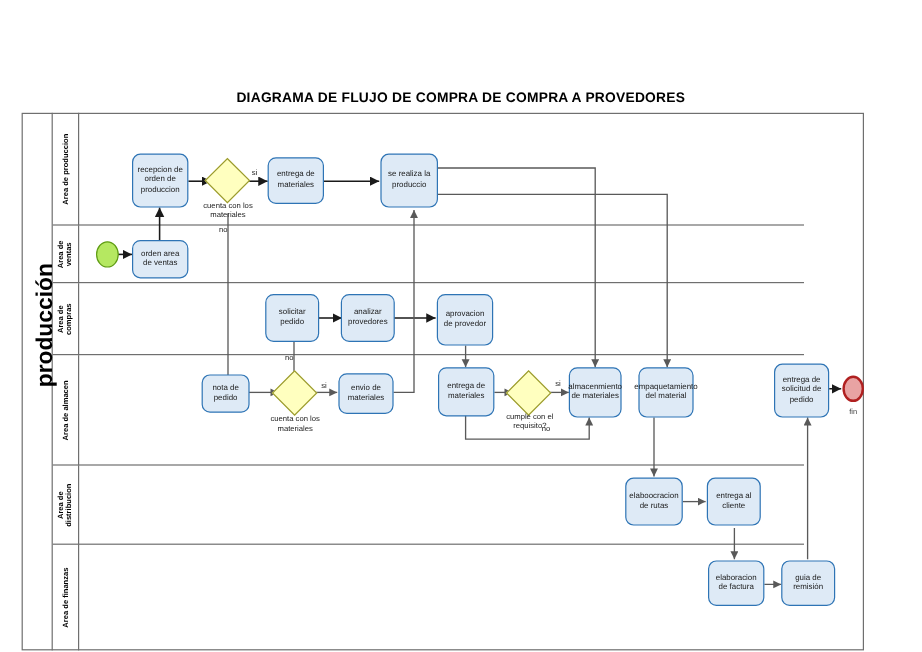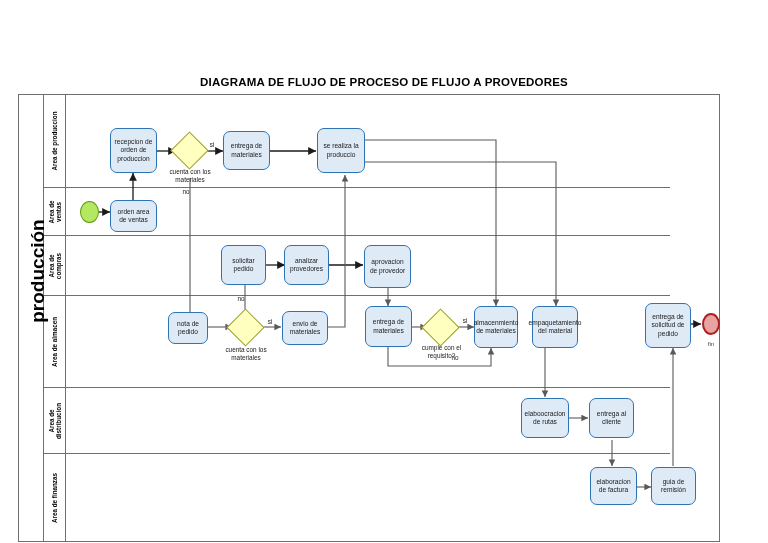--- a/index.html
+++ b/index.html
@@ -66,21 +66,21 @@
   .edges{position:absolute;left:0;top:0;width:768px;height:543px;
          pointer-events:none;}
   .edge{fill:none;stroke:#595959;stroke-width:1.1px;}
   .edge-dark{fill:none;stroke:#1a1a1a;stroke-width:1.3px;}
 </style>
 </head>
 <body>
 
 <div id="stage">
 
-  <div class="diagram-title">DIAGRAMA DE FLUJO DE PROCESO DE FLUJO A PROVEDORES</div>
+  <div class="diagram-title">DIAGRAMA DE FLUJO DE COMPRA DE COMPRA A PROVEDORES</div>
 
   <div class="pool"></div>
   <div class="pool-header">
     <div class="pool-label">producción</div>
   </div>
 
   <div class="lane" style="top:94px;height:94px;width:626px;"></div>
   <div class="lane" style="top:188px;height:48px;width:626px;"></div>
   <div class="lane" style="top:236px;height:60px;width:626px;"></div>
   <div class="lane" style="top:296px;height:92px;width:626px;"></div>

